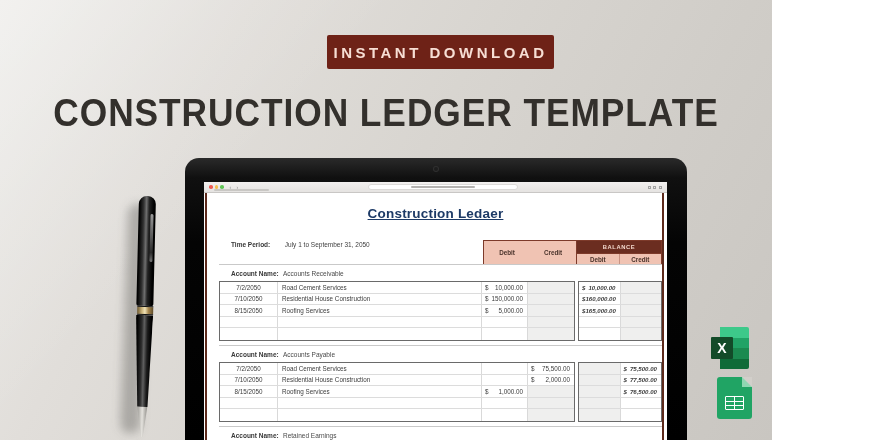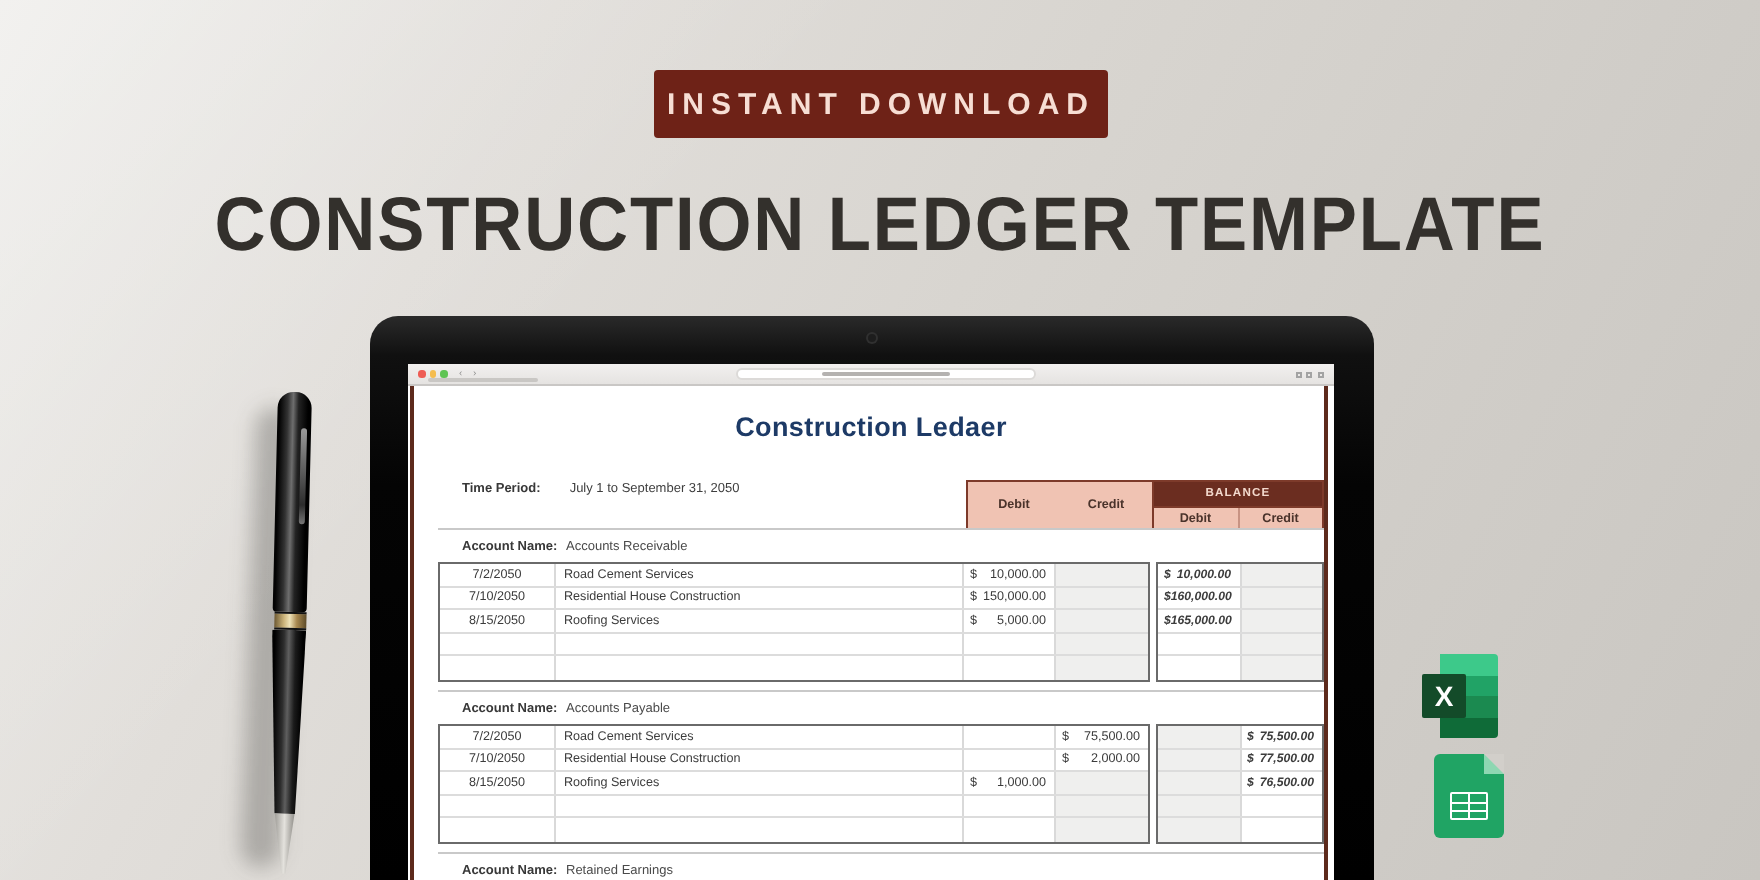--- a/index.html
+++ b/index.html
@@ -1,17 +1,17 @@
 <!DOCTYPE html>
 <html><head>
 <meta charset="utf-8">
 <style>
   * { margin:0; padding:0; box-sizing:border-box; }
   body { font-family:"Liberation Sans", sans-serif; }
-  #stage { position:relative; width:880px; height:440px; overflow:hidden;
+  #stage { position:relative; width:772px; height:440px; overflow:hidden;
     background:linear-gradient(118deg,#ecebe8 0%,#e1deda 25%,#d8d5d0 50%,#d0cdc8 75%,#c9c6c1 100%); }
   #stage::before { content:""; position:absolute; inset:0;
     background:linear-gradient(133deg, rgba(255,255,255,.32) 0%, rgba(255,255,255,.12) 18%, rgba(255,255,255,0) 34%); }
 
   
   .badge { position:absolute; left:327px; top:35px; width:227px; height:34px; background:#6e2217;
     border-radius:2px; display:flex; align-items:center; justify-content:center; }
   .badge span { color:#f7ded4; font-size:15px; font-weight:700; letter-spacing:3.5px; }
   .hero-title { position:absolute; left:0; right:0; top:92px; text-align:center; color:#33302c;
     font-size:38px; font-weight:700; letter-spacing:1px; transform:scaleX(.93); white-space:nowrap; }
@@ -54,21 +54,21 @@
   .chrome-right { display:flex; align-items:center; }
   .chrome-sq { width:3px; height:3px; border:1px solid #a3a3a3; margin-left:2.5px; }
   .tab-strip { position:absolute; left:10px; bottom:1px; width:55px; height:2.5px; background:#c9c7c4; border-radius:1px; }
 
   
   .page { position:absolute; left:0; top:11px; width:463px; height:247px; background:#fff; overflow:hidden; }
   .page-edge { position:absolute; top:0; bottom:0; width:2px; background:#5d2a1c; }
   .page-edge.left { left:1px; } .page-edge.right { right:3px; }
 
   .sheet-title { position:absolute; left:0; right:0; top:13px; text-align:center;
-    color:#1d3a66; font-size:13.5px; font-weight:700; letter-spacing:.2px; }
+    color:#1d3a66; font-size:13.5px; font-weight:700; letter-spacing:.2px;text-decoration:underline; }
   .time-row { position:absolute; left:27px; top:48px; font-size:6.5px; color:#3e3e3e; }
   .lbl-col { display:inline-block; width:52px; font-weight:700; color:#383838; }
 
   .hdr-block { position:absolute; left:279px; top:47px; width:179px; height:25px; display:flex; }
   .hdr-left { width:94px; background:#f0c3b3; border:1px solid #7d3a2a; display:flex; }
   .hdr-left span { flex:1; display:flex; align-items:center; justify-content:center;
     font-size:6.3px; font-weight:700; color:#4a332b; }
   .hdr-right { width:85px; border:1px solid #7d3a2a; border-left:none; display:flex; flex-direction:column; }
   .hdr-balance { height:12px; background:#6b2d20; color:#f3d9cd; font-size:5.8px; font-weight:700;
     letter-spacing:.6px; display:flex; align-items:center; justify-content:center; }

